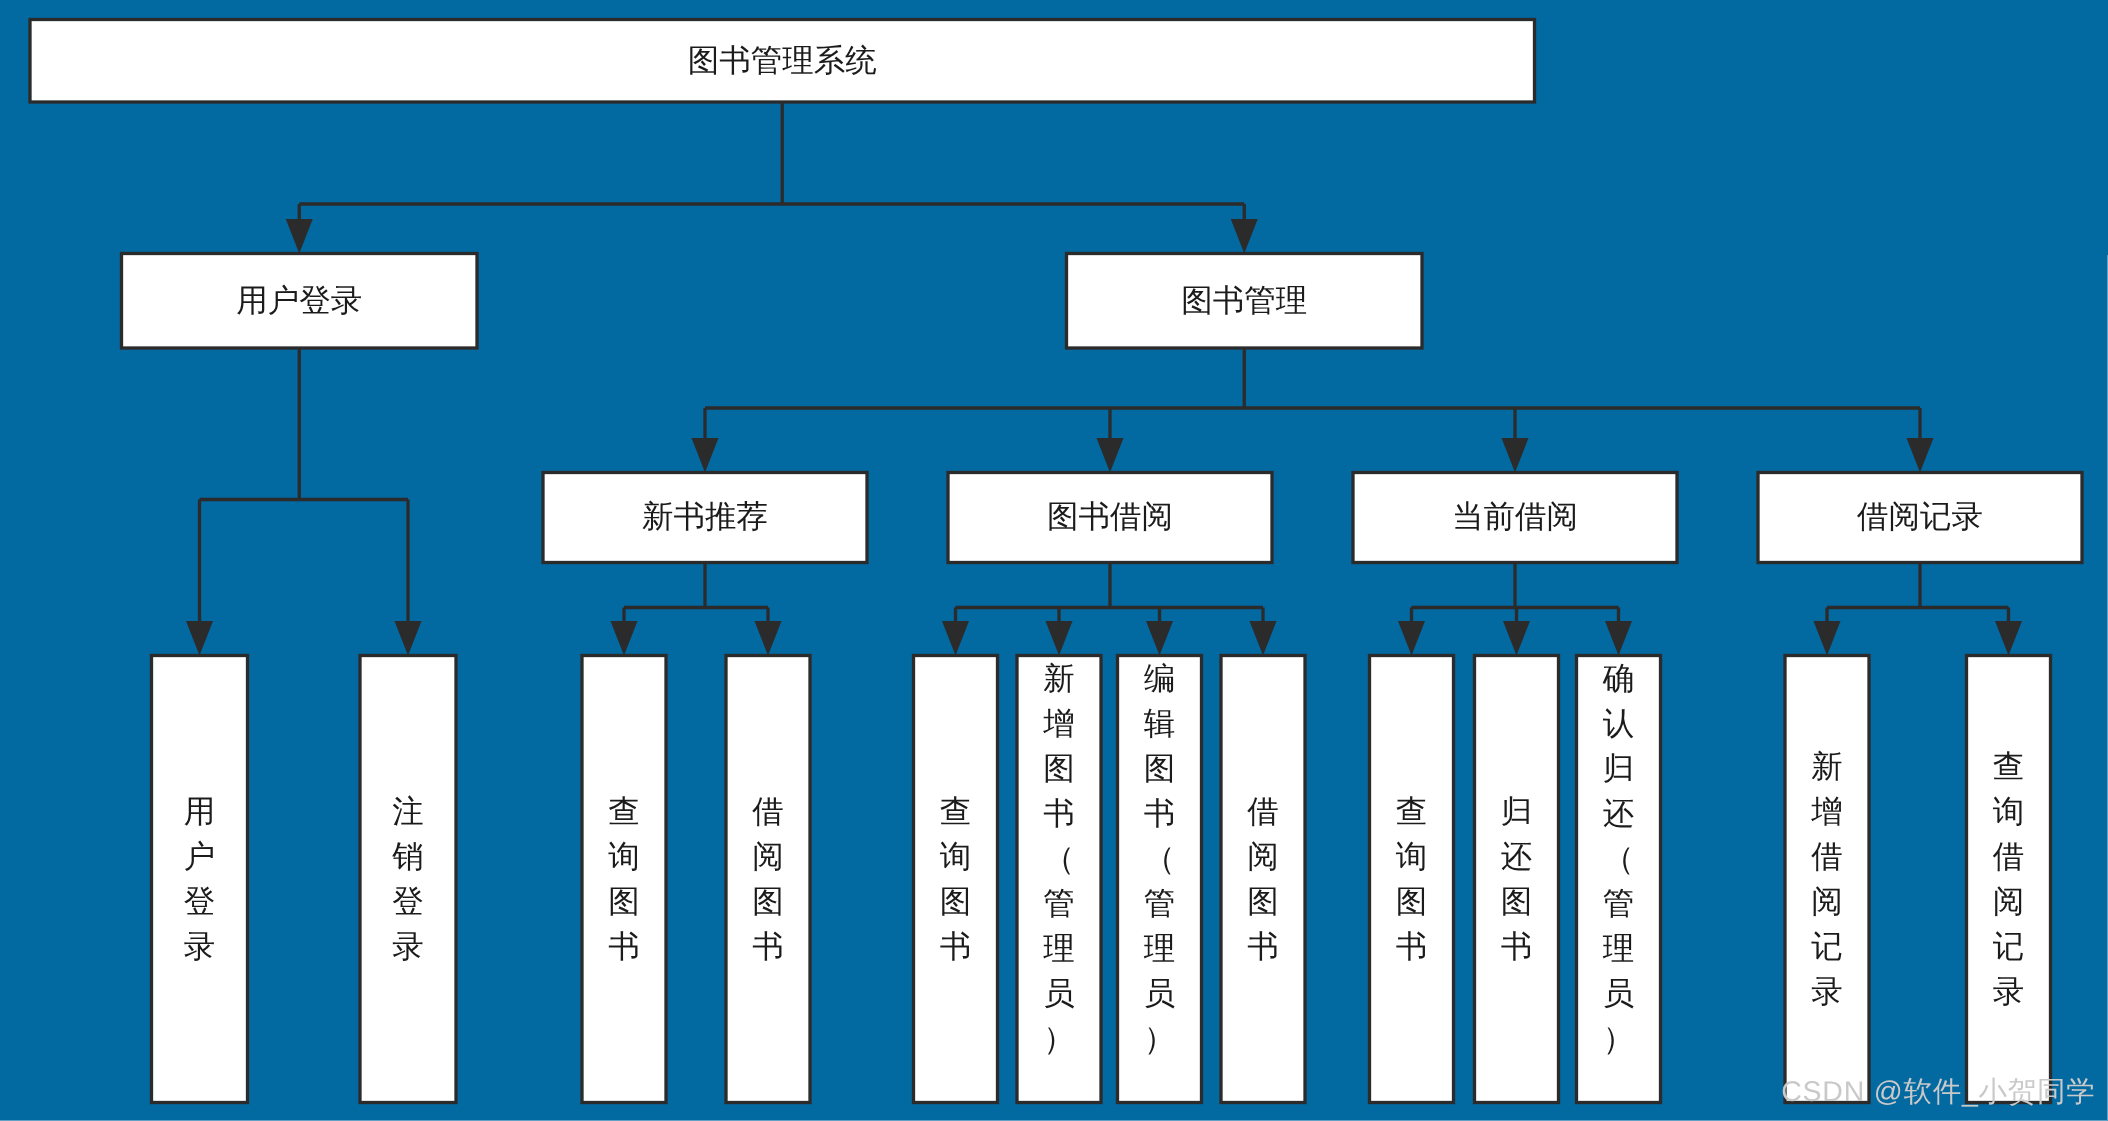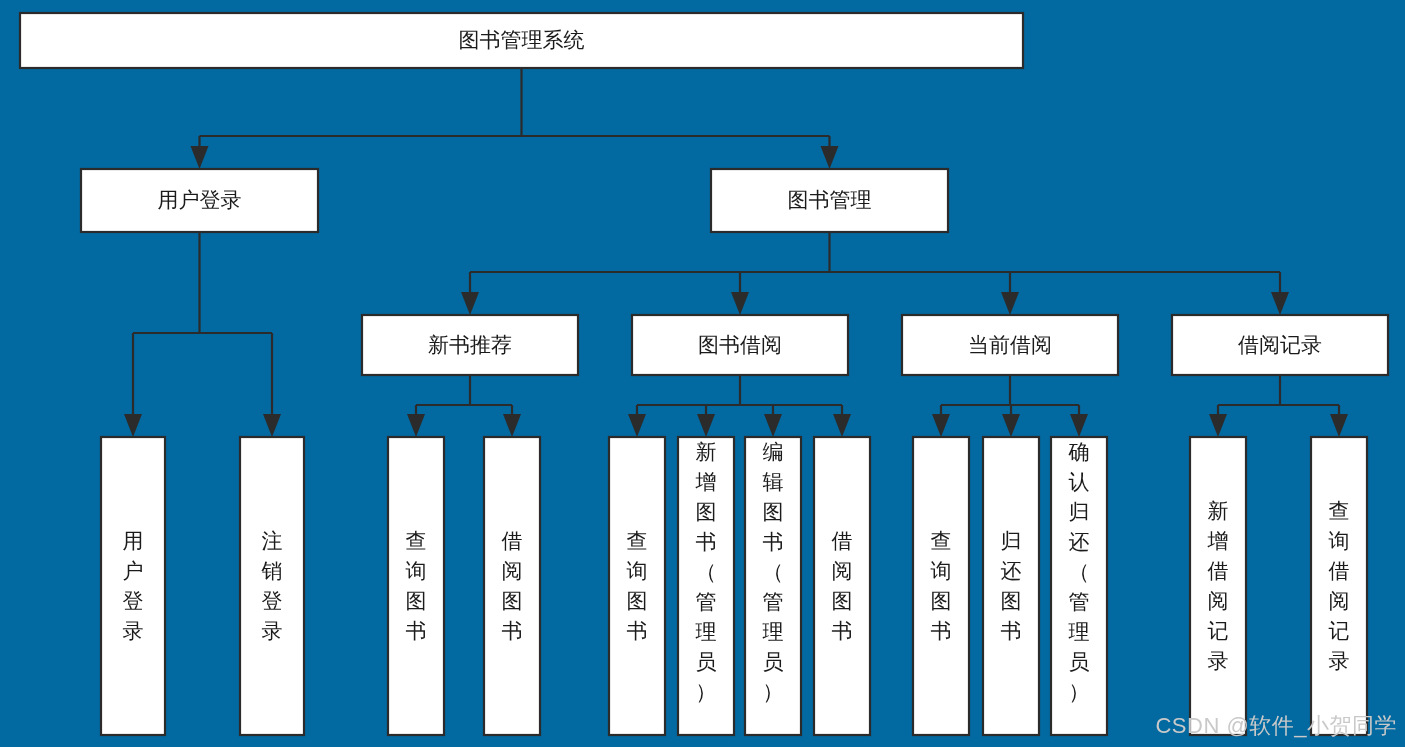--- a/index.html
+++ b/index.html
@@ -53,21 +53,21 @@
     fill: #1b1b1b;
     font-family: "Liberation Sans", "DejaVu Sans", sans-serif;
     font-size: 21px;
     text-anchor: middle;
   }
   .watermark {
     position: absolute;
     right: 8px;
     bottom: 6px;
     font-family: "Liberation Sans", "DejaVu Sans", sans-serif;
-    font-size: 22px;
+    font-size: 19px;
     color: #c9c9c9;
     letter-spacing: 0.5px;
     white-space: nowrap;
     user-select: none;
   }
 </style>
 </head>
 <body>
 
 <div id="diagram-root">

